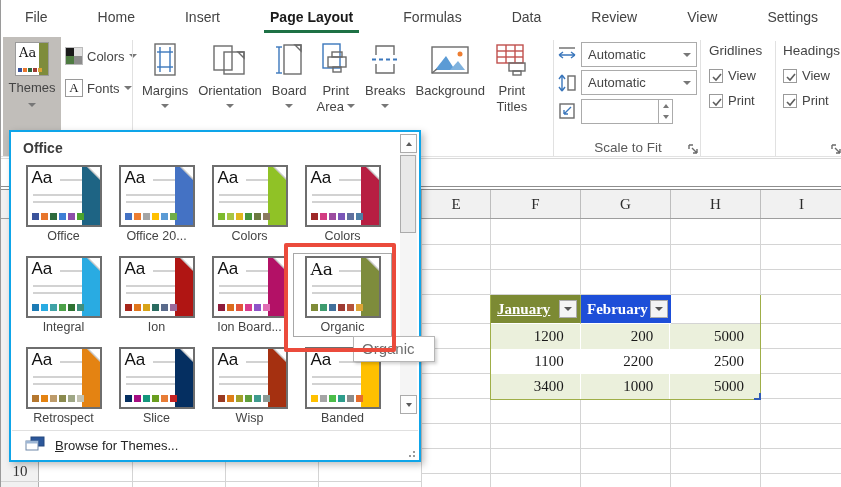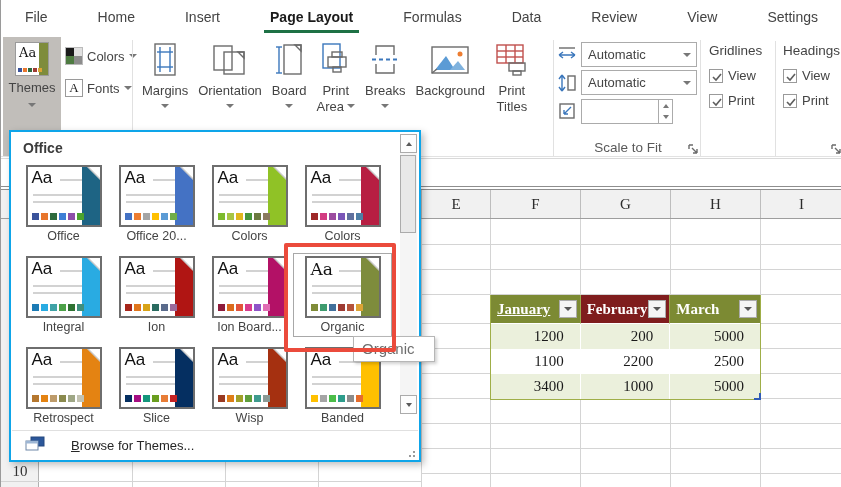--- a/index.html
+++ b/index.html
@@ -123,21 +123,21 @@
   .swrow .sw { width:7px; height:7px; display:block; }
   .tname { margin-top:2px; font-size:12.5px; color:#444; white-space:nowrap; }
 
   .dd-scroll { position:absolute; right:2px; top:2px; width:17px; height:280px; background:#f5f5f5; }
   .sbtn { position:absolute; left:0; width:17px; height:19px; background:#fdfdfd; border:1px solid #ababab;
           display:flex; align-items:center; justify-content:center; }
   .sbtn.up { top:0; } .sbtn.dn { bottom:0; }
   .sbtn .tri-up { border-bottom-color:#5a5a5a; } .sbtn .tri-dn { border-top-color:#5a5a5a; }
   .sthumb { position:absolute; left:0; top:21px; width:16px; height:78px; background:#e8e8e8; border:1px solid #ababab; }
   .dd-sep { position:absolute; left:1px; right:1px; top:298px; height:1px; background:#e0e0e0; }
-  .dd-browse { position:absolute; left:14px; top:304px; display:flex; align-items:center; gap:26px;
+  .dd-browse { position:absolute; left:14px; top:304px; display:flex; align-items:center; gap:10px;
                font-size:13px; color:#262626; }
   .accel { text-decoration:underline; }
   .dd-grip { position:absolute; right:4px; bottom:3px; width:8px; height:8px; }
   .dd-grip i { position:absolute; width:2px; height:2px; background:#9a9a9a; }
   .dd-grip i:nth-child(1){ right:0; bottom:0; } .dd-grip i:nth-child(2){ right:0; bottom:4px; }
   .dd-grip i:nth-child(3){ right:4px; bottom:0; }
 
   
   .red-box { position:absolute; left:283px; top:243px; width:112px; height:109px;
              border:4px solid #eb4b3c; border-radius:2px; z-index:60; }
@@ -438,28 +438,22 @@
   </div>
 
   <div class="xtable">
     <div class="trow">
       <div class="th" style="background: rgb(124, 138, 51); text-decoration: underline;">
         <span>January</span>
         <span class="fbtn">
             <span class="caret"></span>
           </span>
       </div>
-      <div class="th" style="background: #7f1d1d;">
+      <div class="th" style="background: #1d4ed8;">
         <span>February</span>
-        <span class="fbtn">
-            <span class="caret"></span>
-          </span>
-      </div>
-      <div class="th" style="background: rgb(124, 138, 51);">
-        <span>March</span>
         <span class="fbtn">
             <span class="caret"></span>
           </span>
       </div>
     </div>
     <div class="trow">
       <div class="td" style="background: rgb(235, 240, 220);">1200</div>
       <div class="td" style="background: rgb(235, 240, 220);">200</div>
       <div class="td" style="background: rgb(235, 240, 220);">5000</div>
     </div>

